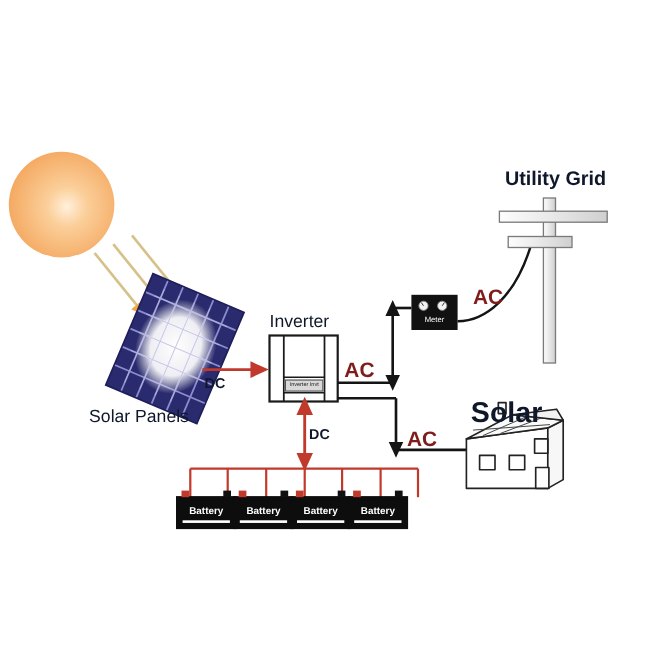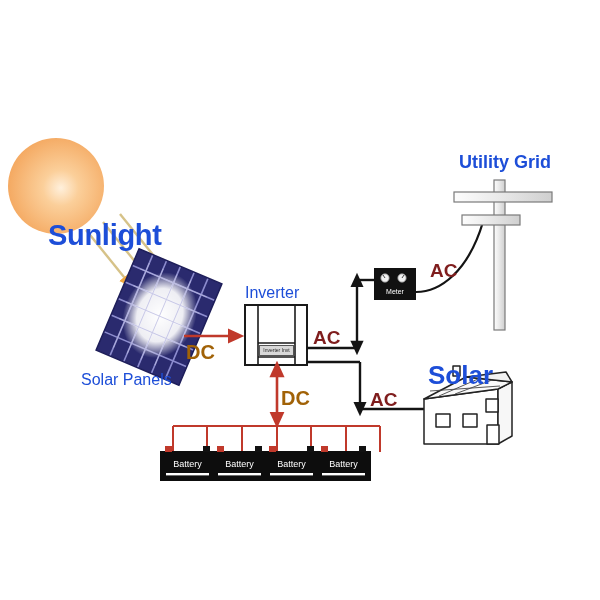--- a/index.html
+++ b/index.html
@@ -21,21 +21,21 @@
   #diagram-svg {
     position: absolute;
     left: 0;
     top: 0;
     width: 600px;
     height: 600px;
   }
   .lbl {
     position: absolute;
     white-space: nowrap;
-    color: #1d4ed8;
+    color: #0f172a;
     font-family: "Liberation Sans", sans-serif;
   }
   .lbl-sunlight {
     left: 48px;
     top: 219px;
     font-size: 29px;
     font-weight: bold;
     letter-spacing: -0.3px;
   }
   .lbl-solar-panels {
@@ -74,23 +74,23 @@
   }
   .lbl-ac {
     font-size: 19px;
     font-weight: bold;
     color: #7f1d1d;
   }
   .lbl-ac-grid { left: 430px; top: 260px; }
   .lbl-ac-inv  { left: 313px; top: 327px; }
   .lbl-ac-house{ left: 370px; top: 389px; }
   .lbl-dc {
-    font-size: 20px;
-    font-weight: bold;
-    color: #a16207;
+    font-size: 13px;
+    font-weight: bold;
+    color: #0f172a;
   }
   .lbl-dc-panel { left: 186px; top: 341px; }
   .lbl-dc-batt  { left: 281px; top: 387px; }
   .inverter-inner-label {
     position: absolute;
     left: 259px;
     top: 345px;
     width: 35px;
     height: 11px;
     background: #d9d9d9;
@@ -100,21 +100,21 @@
     line-height: 9px;
     text-align: center;
     color: #222;
     overflow: hidden;
     font-family: "Liberation Sans", sans-serif;
   }
   .battery-name {
     position: absolute;
     color: #ffffff;
     font-size: 9px;
-    font-weight: normal;
+    font-weight: bold;
     text-align: center;
     font-family: "Liberation Sans", sans-serif;
   }
 </style>
 </head>
 <body>
 
 <div id="diagram-root">
 
   <svg id="diagram-svg" viewBox="0 0 600 600" xmlns="http://www.w3.org/2000/svg">
@@ -291,21 +291,20 @@
       <g>
         <rect x="316" y="451" width="55" height="30" fill="#0D0D0D"></rect>
         <rect x="321" y="446" width="7" height="6" fill="#C0392B"></rect>
         <rect x="359" y="446" width="7" height="6" fill="#111111"></rect>
         <rect x="322" y="473" width="43" height="2.4" fill="#FFFFFF"></rect>
       </g>
     </g>
 
   </svg>
 
-  <div class="lbl lbl-sunlight">Sunlight</div>
 
   <div class="lbl lbl-solar-panels">Solar Panels</div>
 
   <div class="lbl lbl-inverter">Inverter</div>
 
   <div class="inverter-inner-label">Inverter Invt</div>
 
   <div class="lbl lbl-utility-grid">Utility Grid</div>
 
   <div class="lbl lbl-house">Solar</div>

